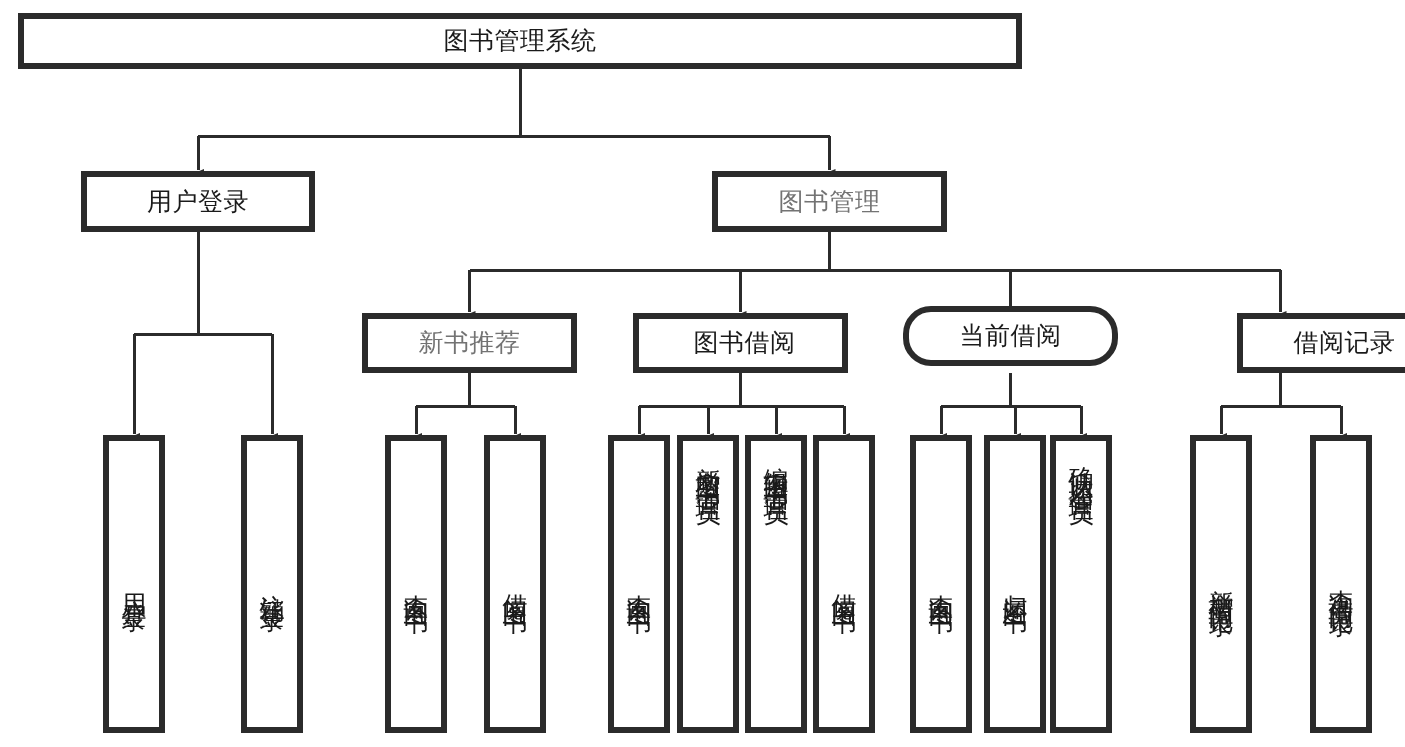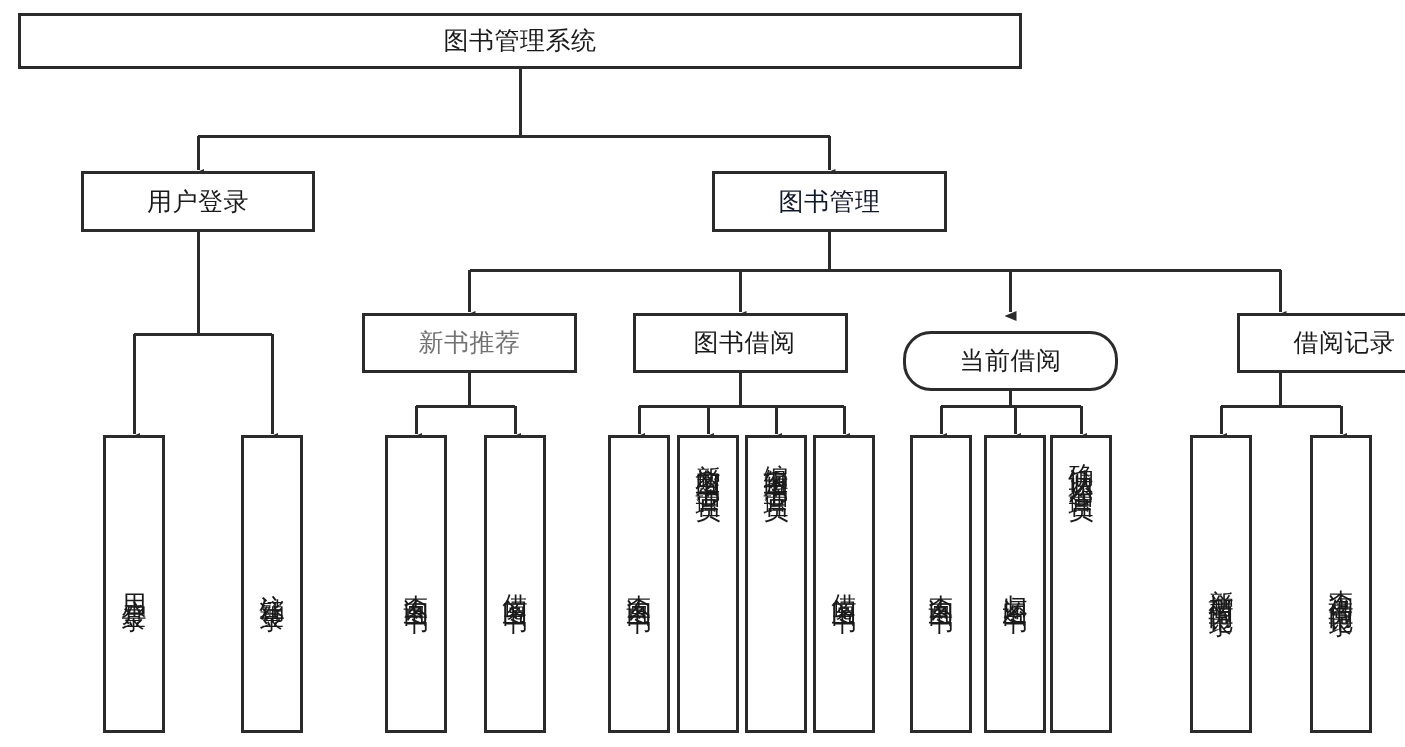--- a/index.html
+++ b/index.html
@@ -19,21 +19,21 @@
     position: absolute;
     left: 0;
     top: 0;
     width: 1405px;
     height: 747px;
     pointer-events: none;
   }
   .node {
     position: absolute;
     box-sizing: border-box;
-    border: 3px solid #b91c1c;
+    border: 6px solid #b91c1c;
     background: #ffffff;
     display: flex;
     align-items: center;
     justify-content: center;
     color: #1a1a1a;
   }
   .node-label {
     display: block;
     text-align: center;
     line-height: 1.18;
@@ -125,29 +125,29 @@
   </svg>
 
   <div id="nodes">
       <div class="node horiz root" style="left: 18px; top: 13px; width: 1004px; height: 56px; border-color: rgb(43, 43, 43); background: rgb(255, 255, 255);">
         <span class="node-label" style="color: rgb(26, 26, 26);">图书管理系统</span>
       </div>
       <div class="node horiz" style="left: 81px; top: 171px; width: 234px; height: 61px; border-color: rgb(43, 43, 43); background: rgb(255, 255, 255);">
         <span class="node-label" style="color: rgb(26, 26, 26);">用户登录</span>
       </div>
       <div class="node horiz" style="left: 712px; top: 171px; width: 235px; height: 61px; border-color: rgb(43, 43, 43); background: rgb(255, 255, 255);">
-        <span class="node-label" style="color: #0f172a;">图书管理</span>
+        <span class="node-label" style="color: #737373;">图书管理</span>
       </div>
       <div class="node horiz" style="left: 362px; top: 313px; width: 215px; height: 60px; border-color: rgb(43, 43, 43); background: rgb(255, 255, 255);">
         <span class="node-label" style="color: #737373;">新书推荐</span>
       </div>
       <div class="node horiz" style="left: 633px; top: 313px; width: 215px; height: 60px; border-color: rgb(43, 43, 43); background: rgb(255, 255, 255);">
         <span class="node-label" style="color: rgb(26, 26, 26); margin-left: 8px;">图书借阅</span>
       </div>
-      <div class="node horiz" style="left: 903px; top: 331px; width: 215px; height: 60px; border-color: rgb(43, 43, 43); background: rgb(255, 255, 255); border-radius: 28px;">
+      <div class="node horiz" style="left: 903px; top: 306px; width: 215px; height: 60px; border-color: rgb(43, 43, 43); background: rgb(255, 255, 255); border-radius: 28px;">
         <span class="node-label" style="color: rgb(26, 26, 26);">当前借阅</span>
       </div>
       <div class="node horiz" style="left: 1237px; top: 313px; width: 215px; height: 60px; border-color: rgb(43, 43, 43); background: rgb(255, 255, 255);">
         <span class="node-label" style="color: rgb(26, 26, 26);">借阅记录</span>
       </div>
       <div class="node vert center" style="left: 103px; top: 435px; width: 62px; height: 298px; border-color: rgb(43, 43, 43); background: rgb(255, 255, 255);">
         <span class="node-label" style="color: rgb(26, 26, 26);">用户登录</span>
       </div>
       <div class="node vert center" style="left: 241px; top: 435px; width: 62px; height: 298px; border-color: rgb(43, 43, 43); background: rgb(255, 255, 255);">
         <span class="node-label" style="color: rgb(26, 26, 26);">注销登录</span>

